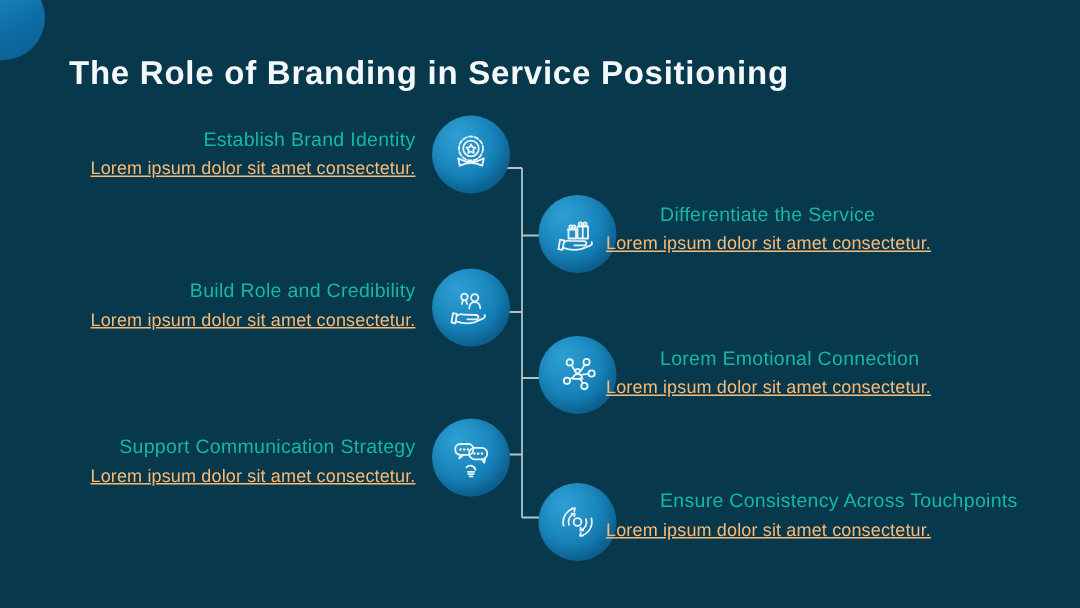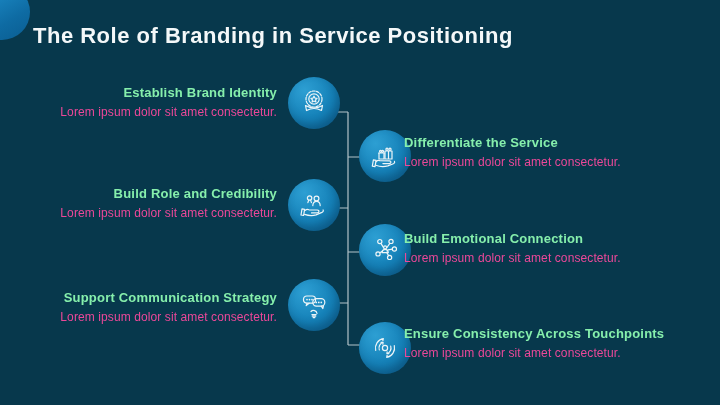--- a/index.html
+++ b/index.html
@@ -7,44 +7,44 @@
     position:relative;width:720px;height:405px;overflow:hidden;
     background:#07384c;
     font-family:"Liberation Sans", sans-serif;
     -webkit-font-smoothing:antialiased;
   }
   .corner-circle{
     position:absolute;left:-26px;top:-16px;width:56px;height:56px;border-radius:50%;
     background:linear-gradient(150deg,#2196d3 0%,#0e6ba3 65%,#0a5d91 100%);
   }
   .slide-title{
-    position:absolute;left:30px;top:20px;margin:3px;
+    position:absolute;left:30px;top:20px;margin:16px;
     font-size:22px;font-weight:700;letter-spacing:.5px;color:#f4f8f9;
     white-space:nowrap;
   }
   .connectors{position:absolute;left:0;top:0;}
   .node{
     position:absolute;width:52px;height:52px;border-radius:50%;
     background:radial-gradient(circle at 32% 26%, #2d9fd3 0%, #1581b8 55%, #0c6195 100%);
     box-shadow:inset -3px -5px 9px rgba(0,30,50,.25);
     display:flex;align-items:center;justify-content:center;
   }
   .node svg{display:block;}
   .icon-stroke{stroke:#edf5f8;stroke-width:1.2;fill:none;stroke-linecap:round;stroke-linejoin:round;}
   .icon-fill{fill:#edf5f8;stroke:none;}
   .item{position:absolute;}
   .item.left{left:0;width:277px;text-align:right;}
   .item.right{left:404px;width:292px;text-align:left;}
   .item-title{
-    font-size:13px;font-weight:700;color:#86efac;letter-spacing:.2px;
-    margin:0 0 5px 0;line-height:15px;
+    font-size:13px;font-weight:400;color:#14b8a6;letter-spacing:.2px;
+    margin:0 0 5px 0;line-height:15px;padding-left:36px;
   }
   .item-desc{
-    font-size:12px;font-weight:400;color:#ec4899;letter-spacing:.1px;
-    margin:0;line-height:14px;
+    font-size:12px;font-weight:400;color:#fdba74;letter-spacing:.1px;
+    margin:0;line-height:14px;text-decoration:underline;
   }
 </style>
 </head>
 <body>
 
 <div class="slide">
 
   <div class="corner-circle"></div>
 
   <h1 class="slide-title">The Role of Branding in Service Positioning</h1>
@@ -145,21 +145,21 @@
     <div class="item-title">Differentiate the Service</div>
     <div class="item-desc">Lorem ipsum dolor sit amet consectetur.</div>
   </div>
 
   <div class="item left" style="top:186px">
     <div class="item-title">Build Role and Credibility</div>
     <div class="item-desc">Lorem ipsum dolor sit amet consectetur.</div>
   </div>
 
   <div class="item right" style="top:231px">
-    <div class="item-title">Build Emotional Connection</div>
+    <div class="item-title">Lorem Emotional Connection</div>
     <div class="item-desc">Lorem ipsum dolor sit amet consectetur.</div>
   </div>
 
   <div class="item left" style="top:290px">
     <div class="item-title">Support Communication Strategy</div>
     <div class="item-desc">Lorem ipsum dolor sit amet consectetur.</div>
   </div>
 
   <div class="item right" style="top:326px">
     <div class="item-title">Ensure Consistency Across Touchpoints</div>

